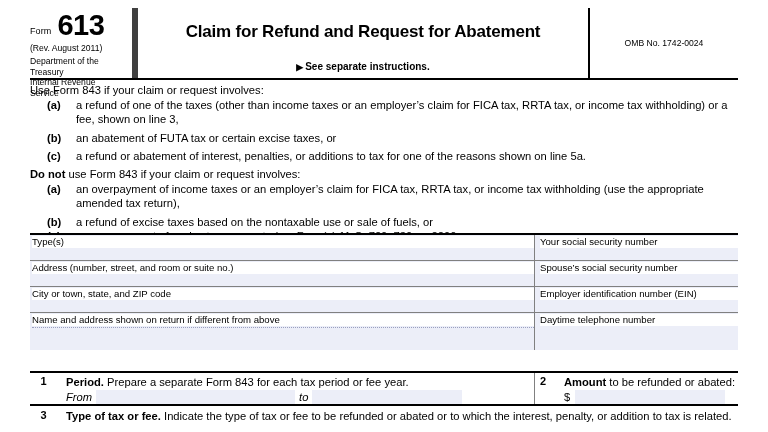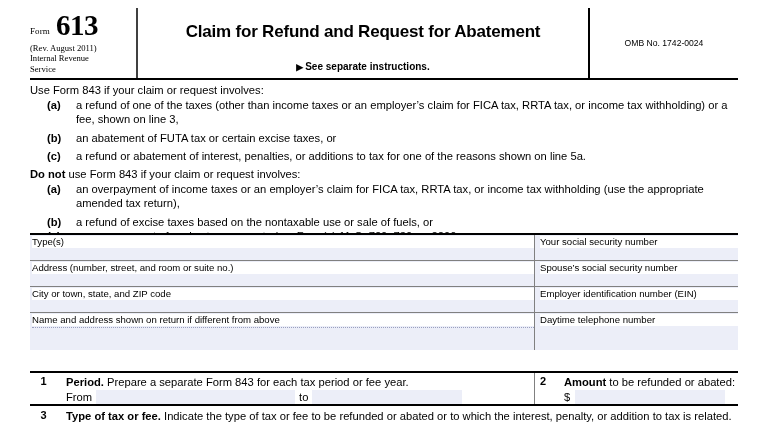--- a/index.html
+++ b/index.html
@@ -26,24 +26,23 @@
     left: 30px;
     top: 8px;
     width: 708px;
     height: 70px;
     display: flex;
     align-items: stretch;
   }
   .hdr-left {
     width: 108px;
     flex: 0 0 108px;
-    border-right: 2px solid #404040;
+    border-right: 6px solid #404040;
     padding-right: 24px;
     box-sizing: border-box;
-    font-family: Liberation Serif, serif;
   }
   .form-line {
     display: flex;
     align-items: flex-end;
     gap: 6px;
     height: 32px;
   }
   .form-word {
     font-size: 9px;
     line-height: 10px;
@@ -227,20 +226,21 @@
   }
   .lbody {
     flex: 1 1 auto;
     font-size: 11.2px;
     line-height: 14px;
     padding-left: 9px;
   }
   .fromto {
     display: flex;
     margin-top: 1px;
+    font-style: italic;
   }
   .ft-label { font-size: 11.2px; }
   .ft-blank {
     background: #eceef8;
     height: 14px;
     margin: 0 4px;
   }
   .ft-blank.a { width: 199px; }
   .ft-blank.b { width: 150px; }
   .amt-row {
@@ -272,20 +272,21 @@
 <div id="page">
 
   <div class="header">
 
     <div class="hdr-left">
       <div class="form-line">
         <span class="form-word">Form</span>
         <span class="form-number">613</span>
       </div>
       <div class="hdr-sub">(Rev. August 2011)</div>
+      <div class="hdr-sub">Department of the Treasury</div>
       <div class="hdr-sub" style="margin-top:0">Internal Revenue Service</div>
     </div>
 
     <div class="hdr-center">
       <div class="title-main">Claim for Refund and Request for Abatement</div>
       <div class="see-instructions">
         <span class="arrow-icon">▶</span><span>See separate instructions.</span>
       </div>
     </div>
 

